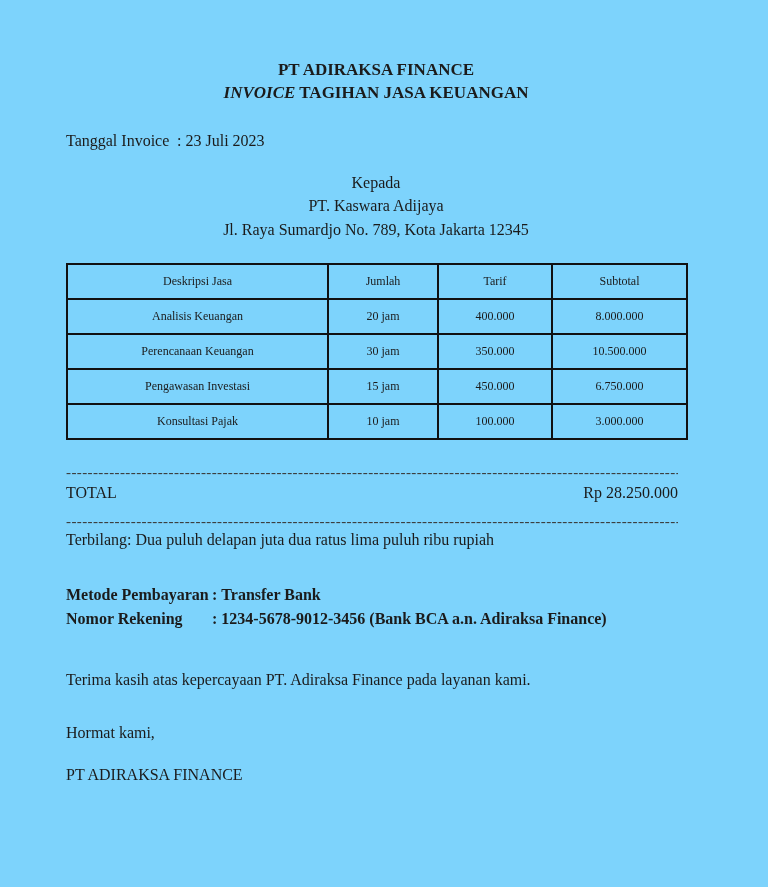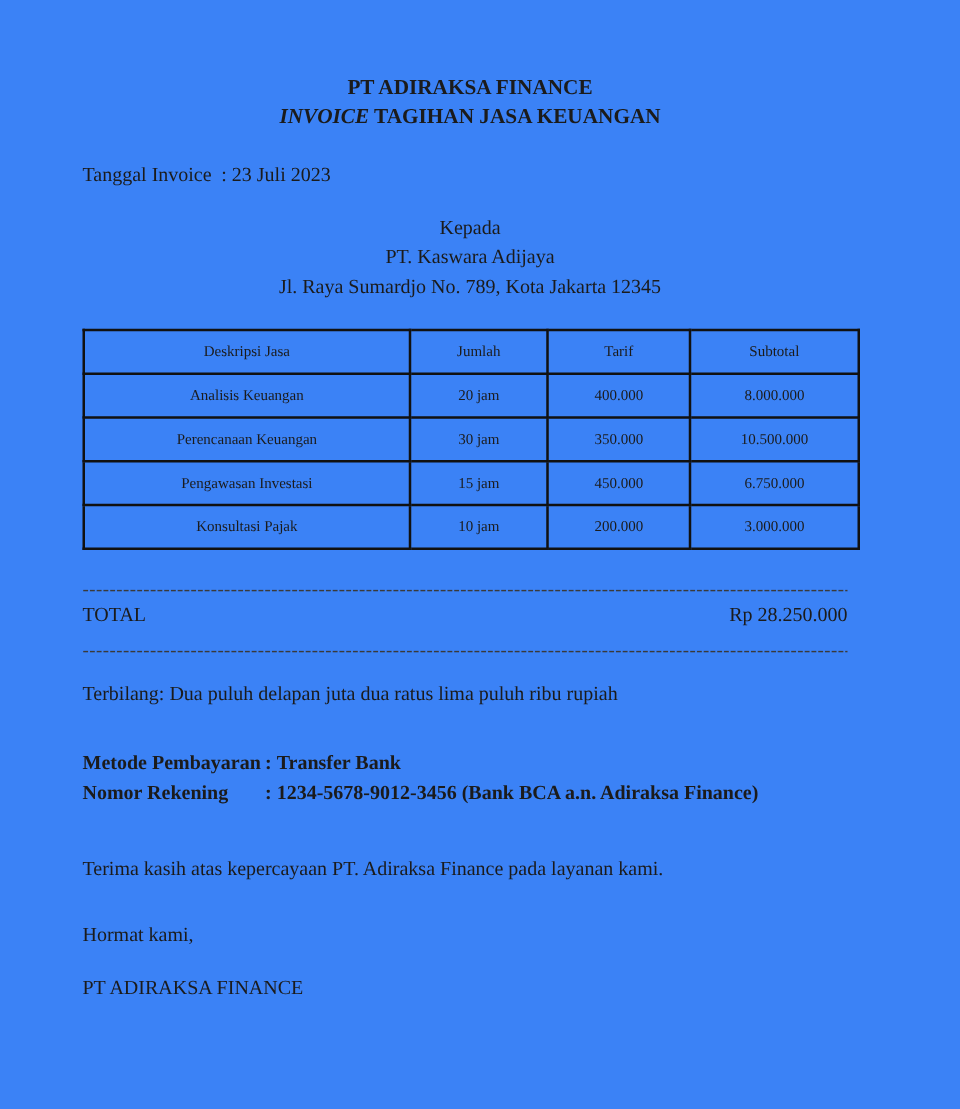--- a/index.html
+++ b/index.html
@@ -1,20 +1,20 @@
 <!DOCTYPE html>
 <html><head>
 <meta charset="utf-8">
 <style>
   html, body { margin: 0; padding: 0; background: #ffffff; }
   .page {
     width: 768px;
     height: 887px;
     box-sizing: border-box;
-    background: #3b82f6;
+    background: #7dd3fc;
     color: #1b1b1b;
     font-family: "Liberation Serif", serif;
     font-size: 16px;
     padding: 58px 66px 0 66px;
     overflow: hidden;
   }
   .content { width: 620px; }
 
   
   .title-block { text-align: center; font-weight: bold; font-size: 17px; line-height: 23px; }
@@ -59,21 +59,21 @@
   .divider2 { margin-top: 7px; }
   .total-row {
     width: 612px;
     display: flex;
     justify-content: space-between;
     align-items: center;
     line-height: 26px;
   }
 
   
-  .terbilang { margin-top: 16px; line-height: 22px; }
+  .terbilang { margin-top: 0; line-height: 22px; }
 
   
   .payment-block { margin-top: 32px; line-height: 23.5px; font-weight: bold; }
   .pay-row .lbl { display: inline-block; width: 146px; }
 
   
   .thanks { margin-top: 39px; line-height: 22px; }
   .salutation { margin-top: 31px; line-height: 22px; }
   .signature { margin-top: 20px; line-height: 22px; }
 </style>
@@ -132,21 +132,21 @@
         </tr>
         <tr>
           <td>Pengawasan Investasi</td>
           <td>15 jam</td>
           <td>450.000</td>
           <td>6.750.000</td>
         </tr>
         <tr>
           <td>Konsultasi Pajak</td>
           <td>10 jam</td>
-          <td>200.000</td>
+          <td>100.000</td>
           <td>3.000.000</td>
         </tr>
       </tbody>
     </table>
 
     <div class="divider">--------------------------------------------------------------------------------------------------------------------------------------</div>
     <div class="total-row">
       <span>TOTAL</span>
       <span>Rp 28.250.000</span>
     </div>

